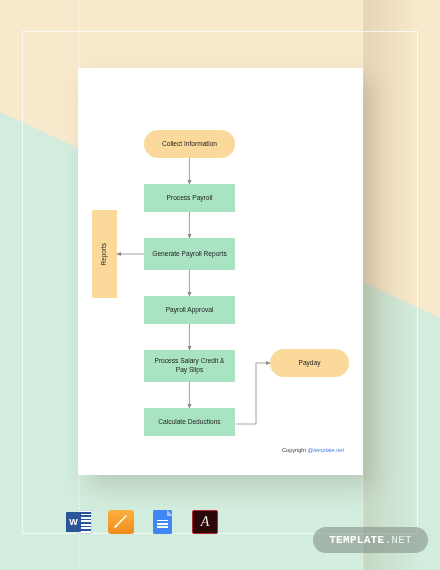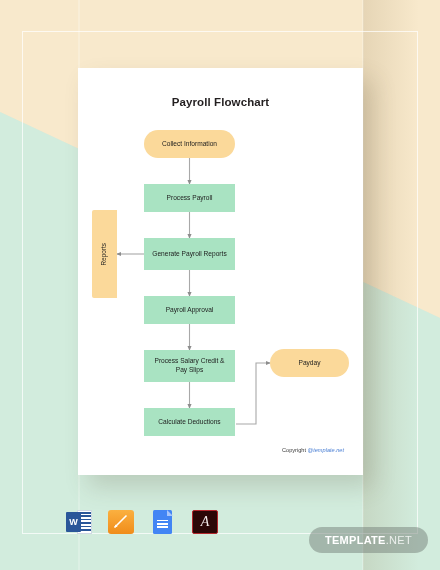--- a/index.html
+++ b/index.html
@@ -153,40 +153,40 @@
   }
   
   .badge{
     position:absolute;right:12px;bottom:17px;
     background:rgba(120,132,124,.52);
     border-radius:999px;
     padding:7px 16px;
     font-size:11px;letter-spacing:.3px;
     color:#ffffff;
     white-space:nowrap;
+    font-family:Liberation Mono, monospace;
   }
   .badge .b1{font-weight:bold;}
   .badge .b2{font-weight:normal;color:rgba(255,255,255,.80);}
 </style>
 </head>
 <body>
 
 <div id="stage">
 
   <div class="bg-cream"></div>
   <div class="bg-green"></div>
   <div class="bg-green-soft"></div>
   <div class="band band-a"></div>
   <div class="band band-b"></div>
   <div class="band-shade"></div>
   <div class="frame"></div>
 
   <div class="card">
 
-    <div class="card-title">Payroll Flowchart</div>
 
     <div class="flow">
 
       <svg class="wires" viewBox="0 0 285 407">
         <defs>
           <marker id="ah" markerWidth="5" markerHeight="5" refX="4.2" refY="2.5" orient="auto">
             <path d="M0,0.6 L4.4,2.5 L0,4.4 z" fill="#8d8d8d"></path>
           </marker>
         </defs>
         <g stroke="#a8a8a8" stroke-width="1.1" fill="none" marker-end="url(#ah)">

